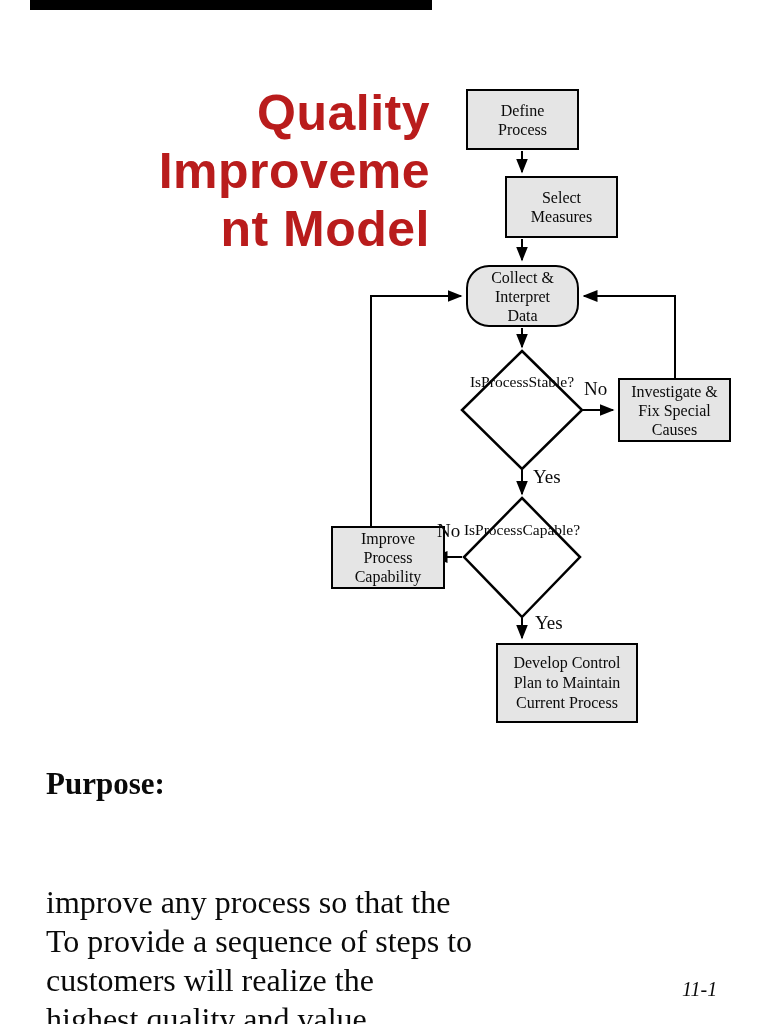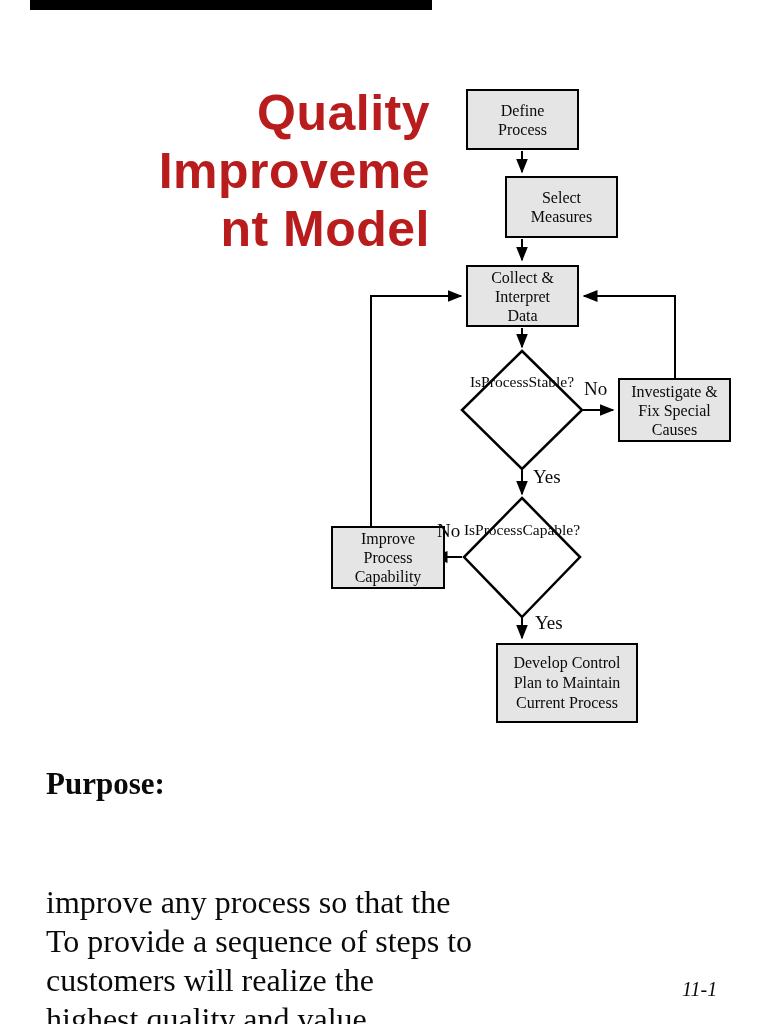--- a/index.html
+++ b/index.html
@@ -36,21 +36,21 @@
     background: #e5e5e5;
     display: flex; flex-direction: column;
     align-items: center; justify-content: center;
     text-align: center;
     font-size: 16px; line-height: 19px;
   }
   .box span { display: block; white-space: nowrap; }
 
   #b-define      { left: 466px; top:  89px; width: 113px; height: 61px; }
   #b-select      { left: 466px; top: 176px; width: 113px; height: 62px; margin-left: 39px; }
-  #b-collect     { left: 466px; top: 265px; width: 113px; height: 62px; }
+  #b-collect     { left: 466px; top: 265px; width: 113px; height: 62px; border-radius: 23px; }
   #b-investigate { left: 618px; top: 378px; width: 113px; height: 64px; }
   #b-improve     { left: 315px; top: 526px; width: 114px; height: 63px; margin-left: 16px; }
   #b-develop     { left: 458px; top: 643px; width: 142px; height: 80px; line-height: 20px; margin-left: 38px; }
 
   .diamond-text {
     position: absolute;
     display: flex; flex-direction: row;
     align-items: center; justify-content: center;
     text-align: center;
     font-size: 15.5px; line-height: 17px;

